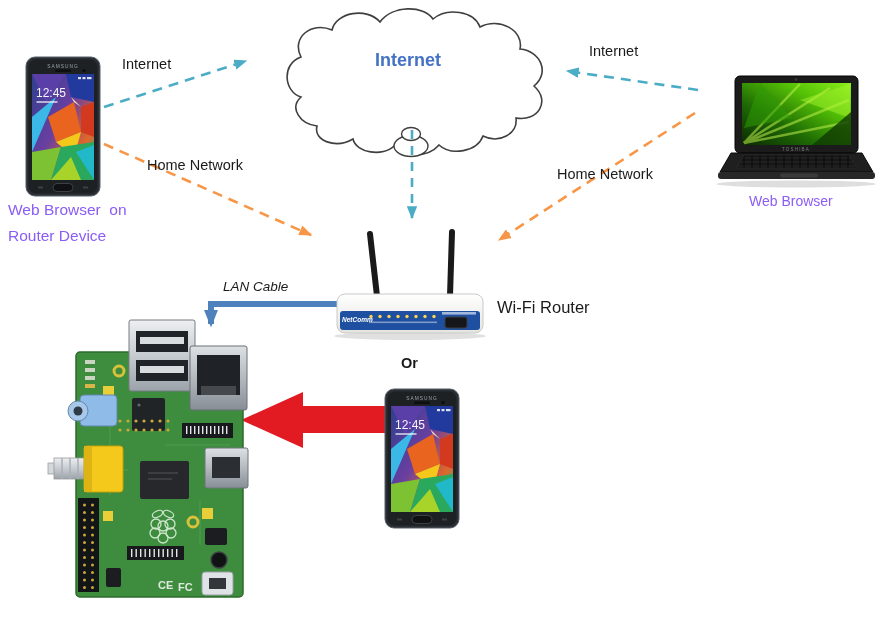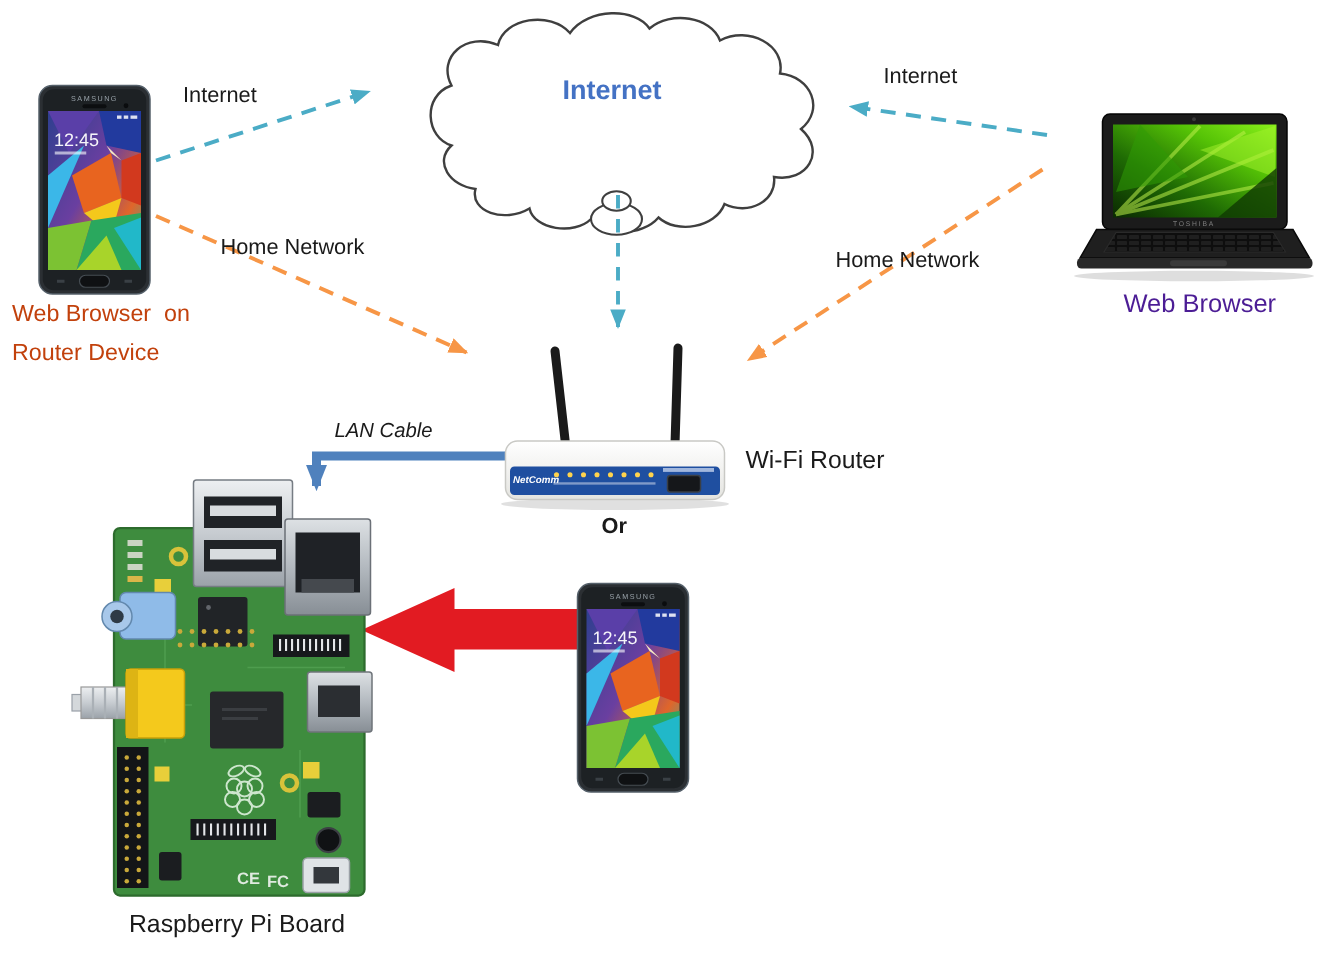--- a/index.html
+++ b/index.html
@@ -4,22 +4,22 @@
 <style>
   html,body{margin:0;padding:0;background:#ffffff;}
   #canvas{position:relative;width:878px;height:637px;background:#ffffff;overflow:hidden;
           font-family:"Liberation Sans", sans-serif;}
   #diagram-svg{position:absolute;left:0;top:0;}
   .lbl{position:absolute;color:#1a1a1a;white-space:nowrap;}
   .lbl-sm{font-size:14.5px;}
   .lbl-xs{font-size:13.5px;}
   .lbl-lg{font-size:16.5px;}
   .lbl-bold{font-weight:bold;}
-  .lbl-green{color:#c2410c;font-size:15.5px;white-space:pre;}
-  .lbl-cyan{color:#4c1d95;font-size:17px;}
+  .lbl-green{color:#8b5cf6;font-size:15.5px;white-space:pre;}
+  .lbl-cyan{color:#8b5cf6;font-size:14px;}
   .cloud-label{color:#4472C4;font-weight:bold;font-size:18px;width:120px;text-align:center;}
 </style>
 </head>
 <body>
 
 <div id="canvas">
 
 <svg id="diagram-svg" width="878" height="637" viewBox="0 0 878 637">
   <defs>
     <marker id="arr-teal" viewBox="0 0 10 8" refX="9" refY="4" markerWidth="5" markerHeight="4" orient="auto">
@@ -344,22 +344,21 @@
 <div class="lbl lbl-sm" style="left:122px;top:56px;">Internet</div>
 <div class="lbl lbl-sm" style="left:589px;top:43px;">Internet</div>
 
 <div class="lbl lbl-sm" style="left:147px;top:157px;">Home Network</div>
 <div class="lbl lbl-sm" style="left:557px;top:166px;">Home Network</div>
 
 <div class="lbl lbl-xs" style="left:223px;top:279px;font-style:italic;">LAN Cable</div>
 
 <div class="lbl lbl-lg" style="left:497px;top:298px;">Wi-Fi Router</div>
 
-<div class="lbl lbl-sm lbl-bold" style="left:401px;top:343px;">Or</div>
+<div class="lbl lbl-sm lbl-bold" style="left:401px;top:355px;">Or</div>
 
 <div class="lbl lbl-green" style="left:8px;top:201px;">Web Browser  on</div>
 <div class="lbl lbl-green" style="left:8px;top:227px;">Router Device</div>
 
 <div class="lbl lbl-cyan" style="left:749px;top:193px;">Web Browser</div>
 
-<div class="lbl lbl-lg" style="left:86px;top:607px;">Raspberry Pi Board</div>
 
 </div>
 
 </body></html>

